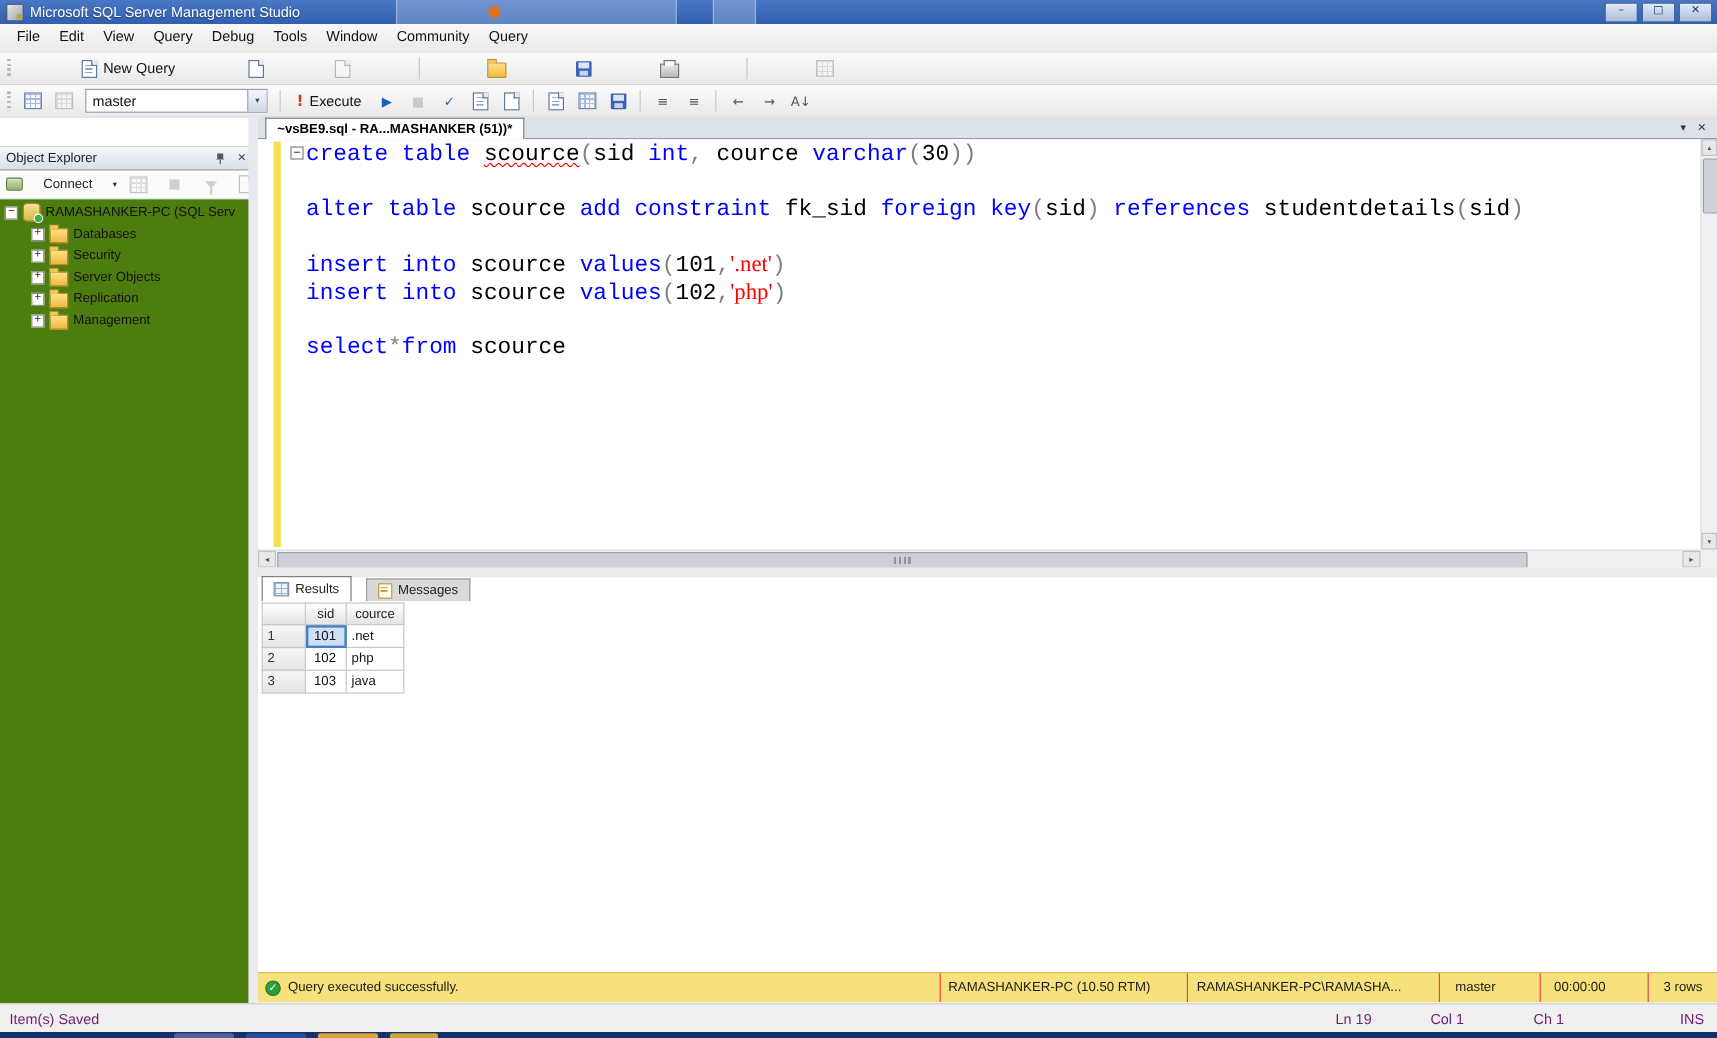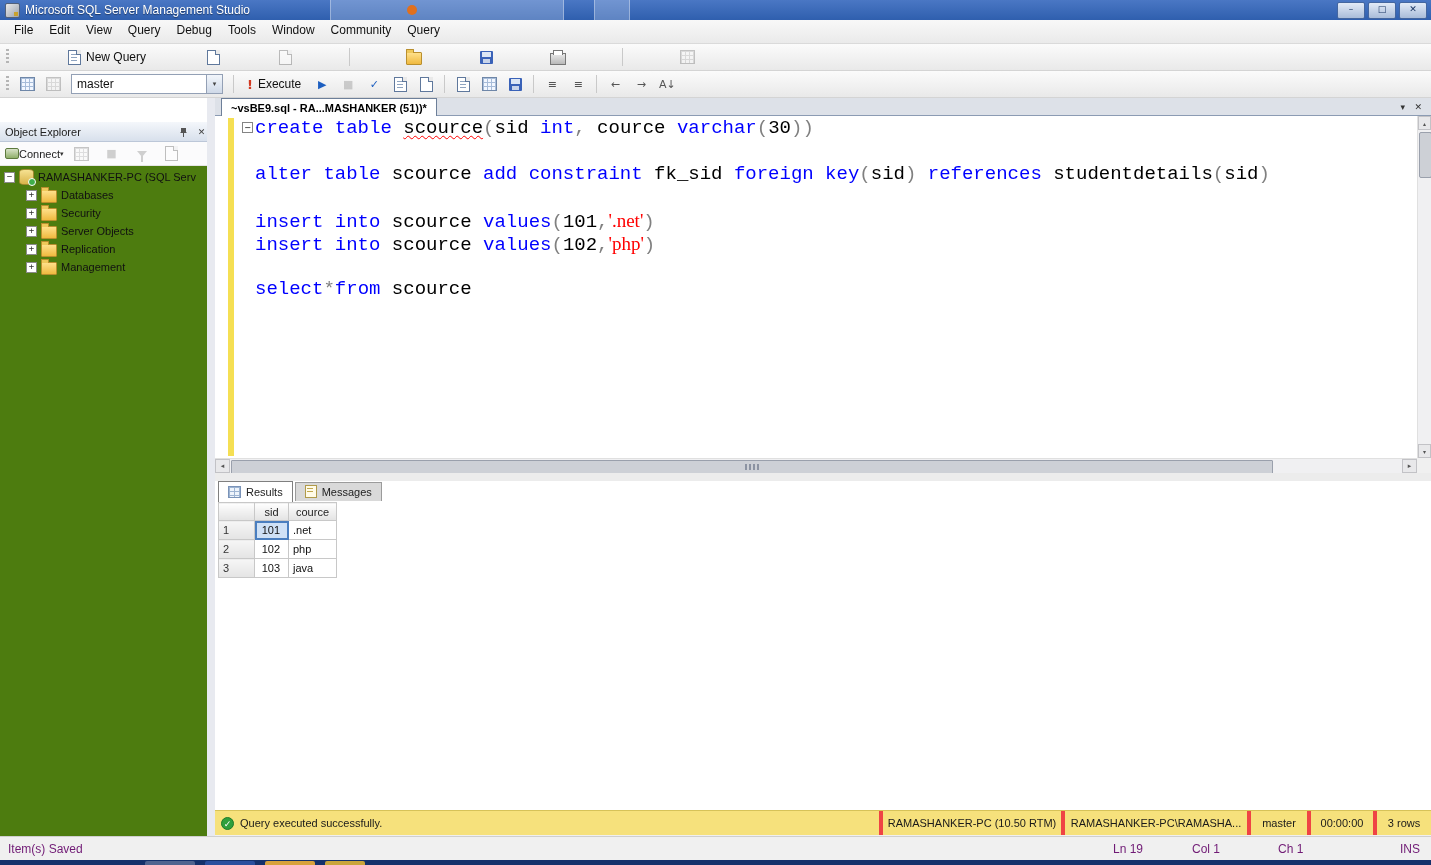--- a/index.html
+++ b/index.html
@@ -83,21 +83,21 @@
   .objexp{position:absolute;left:0;top:98px;width:214px;height:738px;background:#4d7c0f;
     border-right:1px solid #c3c9d6;box-sizing:border-box;margin-top:24px;}
   .oe-header{position:absolute;left:0;top:0;width:100%;height:20px;
     background:linear-gradient(#f4f7fb,#d8e0ec);border-bottom:1px solid #bcc7d8;
     display:flex;align-items:center;padding:0 5px;box-sizing:border-box;font-size:11px;color:#222;}
   .oe-hbtns{margin-left:auto;display:flex;gap:5px;align-items:center;}
   .oe-hbtn{font-size:9px;color:#444;width:13px;height:13px;display:flex;align-items:center;
     justify-content:center;font-family:"DejaVu Sans",sans-serif;}
   .oe-toolbar{position:absolute;left:0;top:20px;width:100%;height:24px;border-bottom:1px solid #e5e5e5;
     display:flex;align-items:center;padding:0 5px;gap:6px;box-sizing:border-box;background:#fbfbfc;}
-  .connect-btn{display:flex;align-items:center;gap:0;font-size:11px;color:#222;}
+  .connect-btn{display:flex;align-items:center;gap:17px;font-size:11px;color:#222;}
   .dd-arrow{font-size:7px;color:#333;font-family:"DejaVu Sans",sans-serif;}
   .tree{position:absolute;left:0;top:46px;width:100%;}
   .tree-row{display:flex;align-items:center;height:18px;font-size:11px;color:#111;gap:4px;
     padding-left:4px;white-space:nowrap;overflow:hidden;}
   .tree-row.child{padding-left:26px;}
   .exp{width:9px;height:9px;border:1px solid #8a8a8a;background:#fff;font-size:9px;line-height:7px;
     text-align:center;color:#333;flex:none;box-sizing:content-box;font-family:"DejaVu Sans Mono",monospace;}
   .srv{width:13px;height:14px;flex:none;position:relative;border-radius:5px/3px;
     background:linear-gradient(#f6e292,#d9b44a);border:1px solid #a08a30;}
   .srv::after{content:"";position:absolute;right:-3px;bottom:-2px;width:6px;height:6px;background:#3fae49;
@@ -149,21 +149,21 @@
     font-size:7px;color:#555;background:#e8e8ea;border:1px solid #c2c2c6;box-sizing:border-box;
     font-family:"DejaVu Sans",sans-serif;}
   .harr.left{left:0;} .harr.right{right:0;}
   .hthumb{position:absolute;left:16px;top:1px;width:1040px;height:12px;background:#cdd0d6;
     border:1px solid #9aa0ac;border-radius:1px;display:flex;align-items:center;justify-content:center;}
   .gripdots{width:14px;height:6px;background:repeating-linear-gradient(to right,#8c93a2 0 2px,transparent 2px 4px);}
 
   
   .results-pane{position:absolute;left:0;top:375px;width:100%;height:337px;background:#fff;}
   .rgap{position:absolute;left:0;top:0;width:100%;height:8px;background:#ececec;}
-  .rtabs{position:absolute;left:3px;top:8px;height:20px;display:flex;align-items:center;gap:2px;}
+  .rtabs{position:absolute;left:3px;top:8px;height:20px;display:flex;align-items:flex-end;gap:12px;}
   .rtab{display:flex;align-items:center;gap:5px;height:18px;padding:0 9px;font-size:11px;
     background:#d9d9d9;border:1px solid #9b9b9b;border-bottom:none;color:#222;}
   .rtab.active{background:#fff;height:20px;border-color:#7f7f7f;}
   .i-rgrid{width:11px;height:10px;border:1px solid #7a93b8;background-color:#eef4fb;flex:none;
     background-image:repeating-linear-gradient(to bottom,#9db4d2 0 1px,transparent 1px 4px),
                      repeating-linear-gradient(to right,#9db4d2 0 1px,transparent 1px 5px);}
   .i-msg{width:10px;height:11px;background:#fffbe8;border:1px solid #b09a4a;position:relative;flex:none;}
   .i-msg::before{content:"";position:absolute;left:1px;top:2px;width:6px;height:6px;
     background:repeating-linear-gradient(to bottom,#c2a84e 0 1px,transparent 1px 3px);}
   table.grid{position:absolute;left:3px;top:29px;border-collapse:collapse;font-size:11px;}
@@ -180,22 +180,22 @@
 
   
   .querystatus{position:absolute;left:0;top:712px;width:100%;height:25px;
     background:var(--status-bar,#f6e17c);border-top:1px solid #d6c258;display:flex;align-items:center;
     padding-left:6px;box-sizing:border-box;font-size:11px;color:#1a1a1a;}
   .okicon{width:13px;height:13px;border-radius:50%;background:var(--success-green,#2f9f3c);color:#fff;
     font-size:9px;line-height:12px;text-align:center;margin-right:6px;border:1px solid #1d7a28;
     box-sizing:border-box;font-family:"DejaVu Sans",sans-serif;flex:none;}
   .spacer{flex:1;}
   .segs{display:flex;height:100%;}
-  .sseg{display:flex;align-items:center;justify-content:center;border-left:4px solid #ef4444;
-    padding:0 6px;box-sizing:border-box;white-space:nowrap;overflow:hidden;}
+  .sseg{display:flex;align-items:center;justify-content:center;border-left:1px solid #ef4444;
+    padding:0 6px;box-sizing:border-box;white-space:nowrap;overflow:hidden;margin-left:24px;}
   .sseg0{width:182px;} .sseg1{width:186px;} .sseg2{width:60px;} .sseg3{width:66px;} .sseg4{width:58px;}
 
   
   .appstatus{position:absolute;left:0;top:836px;width:100%;height:24px;background:#f0f0f0;
     border-top:1px solid #cfcfcf;font-size:12px;color:#701a75;box-sizing:border-box;}
   .as-left{position:absolute;left:8px;top:5px;}
   .as-ln{position:absolute;left:1113px;top:5px;}
   .as-col{position:absolute;left:1192px;top:5px;}
   .as-ch{position:absolute;left:1278px;top:5px;}
   .as-ins{position:absolute;left:1400px;top:5px;}

